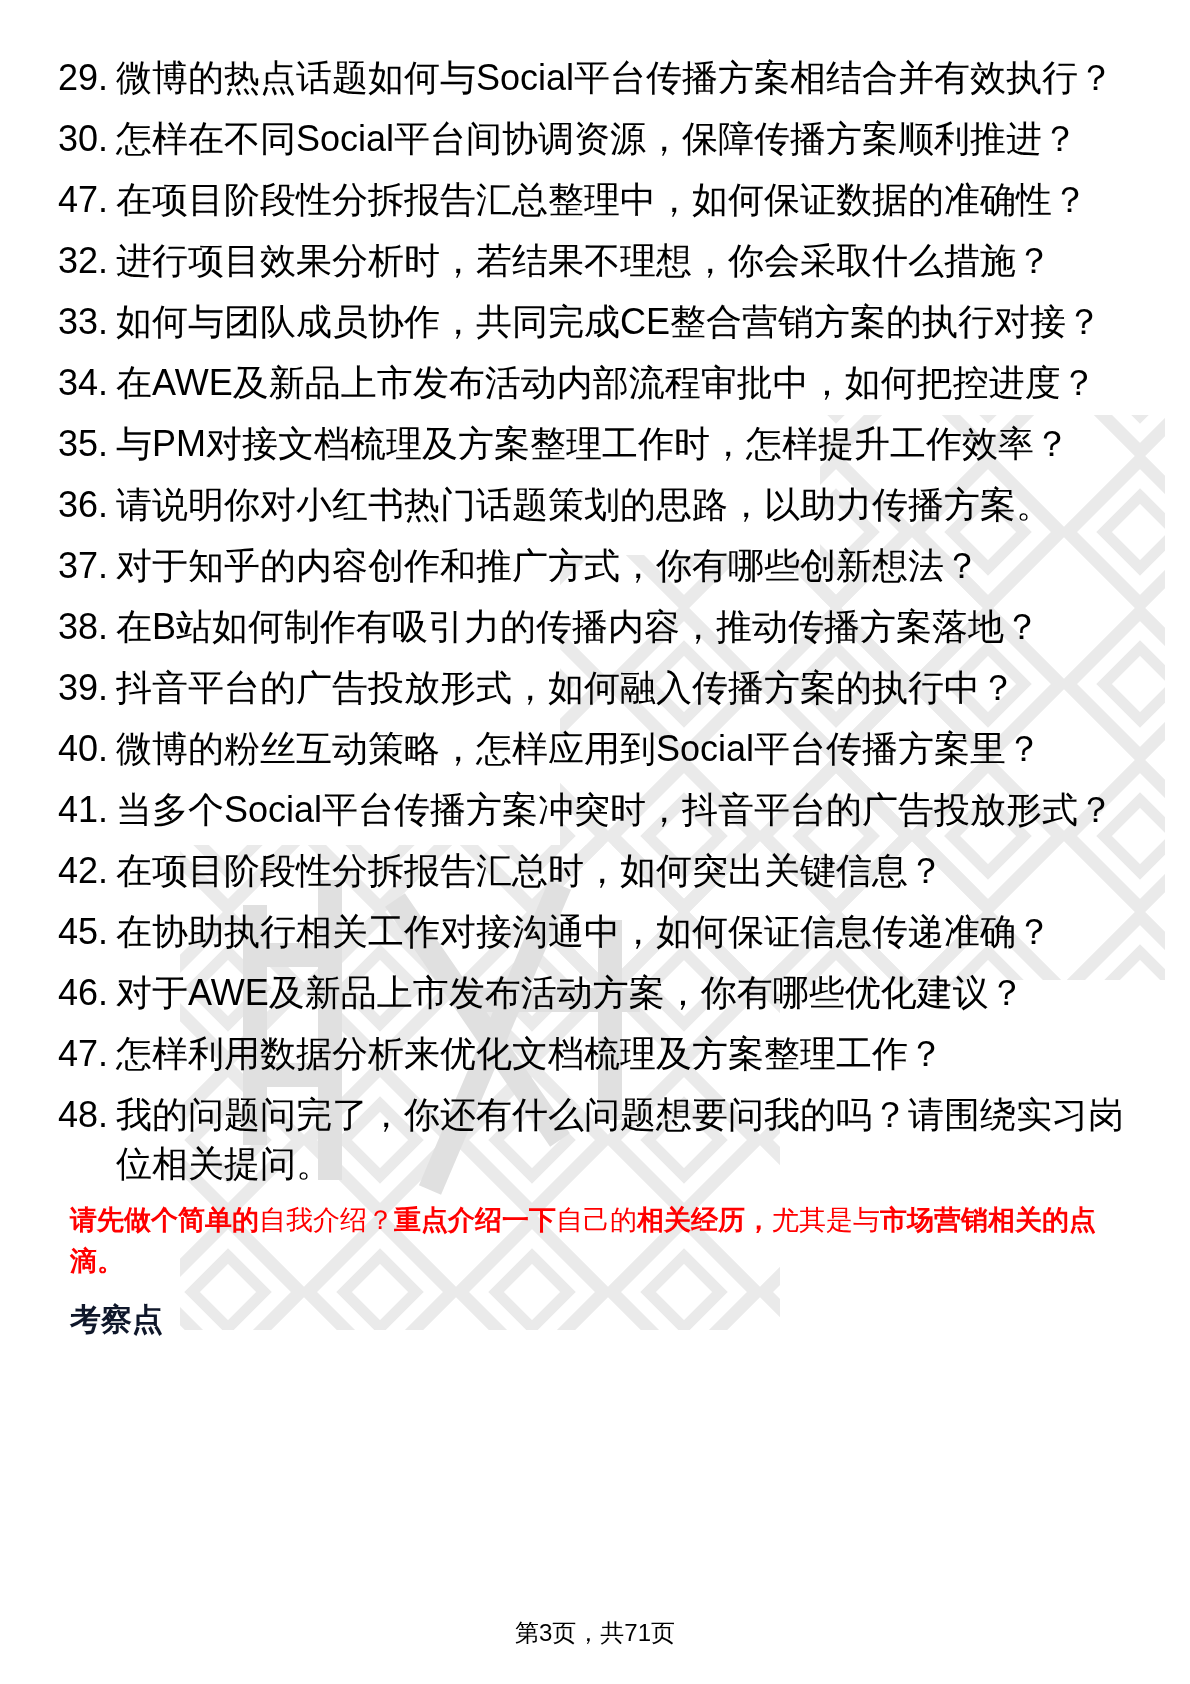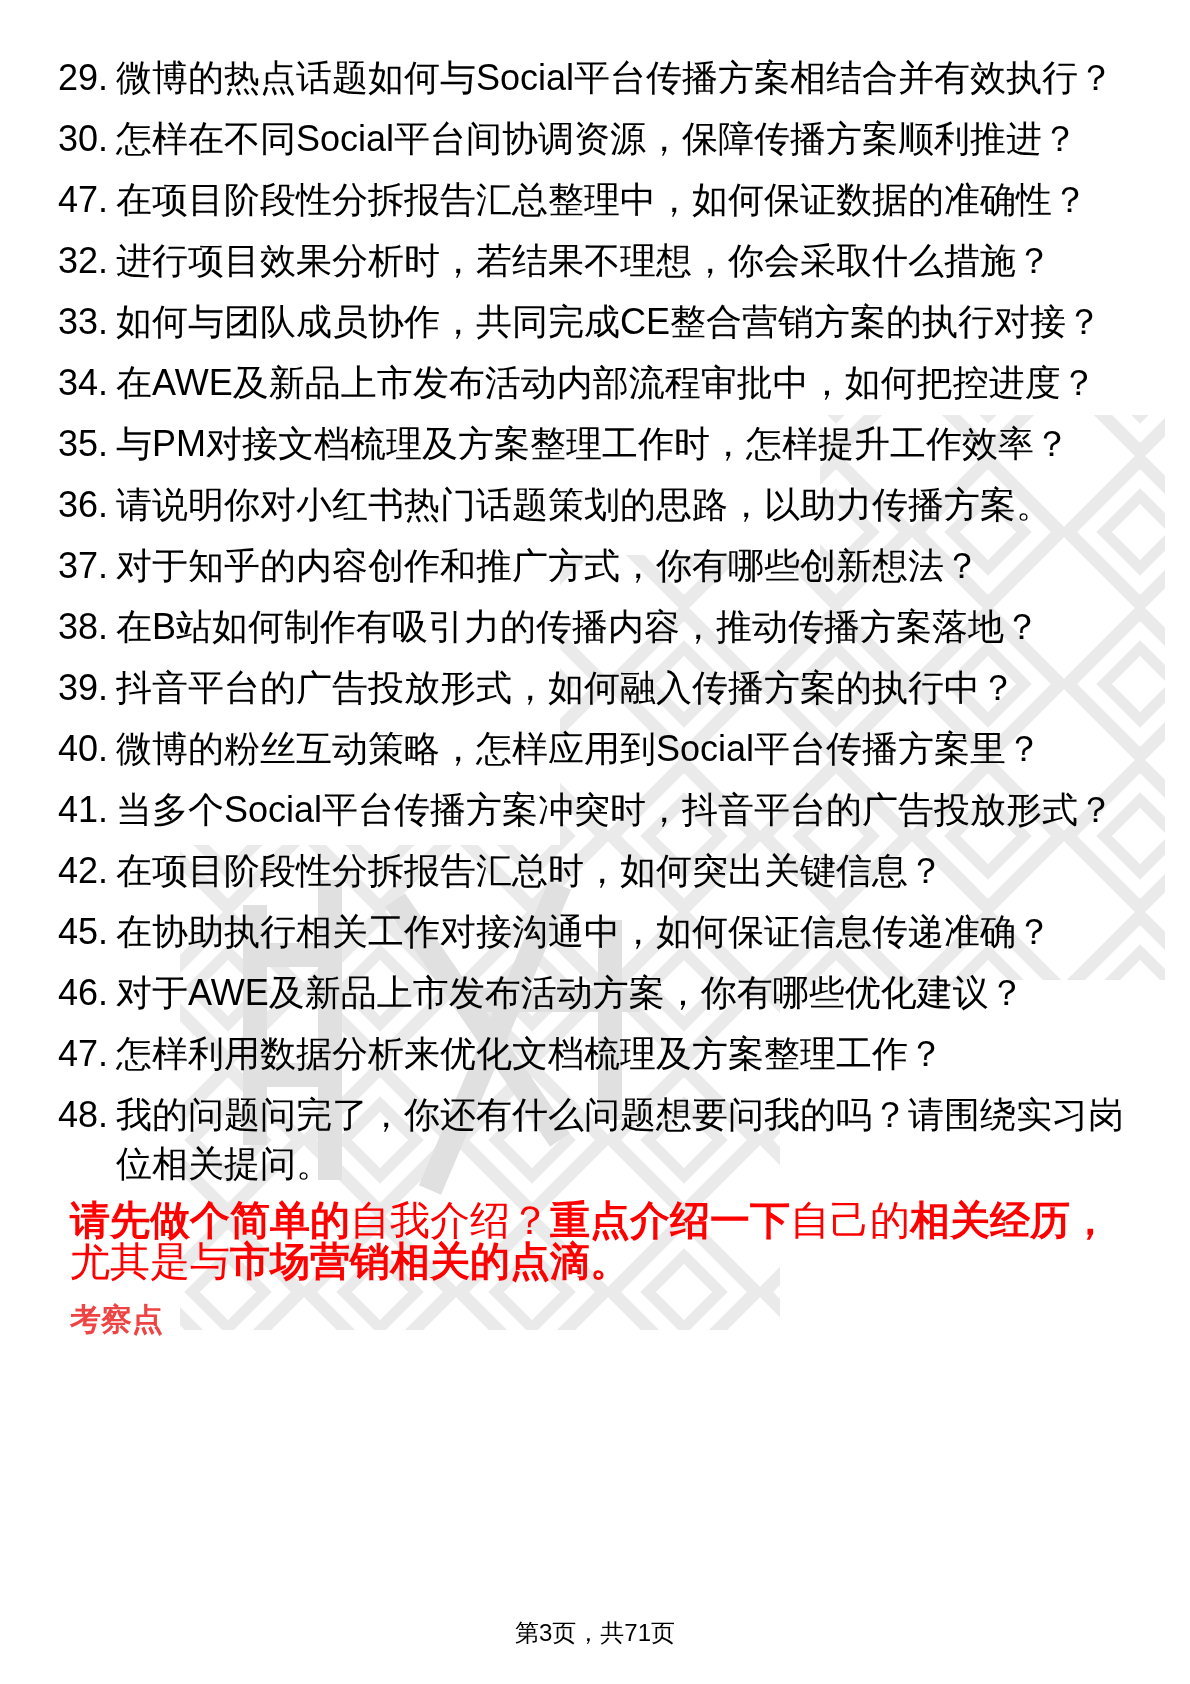--- a/index.html
+++ b/index.html
@@ -35,34 +35,34 @@
     width: 58px;
     flex: 0 0 58px;
   }
   .item .txt {
     flex: 1;
     max-width: 1022px;
   }
 
   .highlight {
     margin: 8px 28px 0 70px;
-    font-size: 40px;
+    font-size: 27px;
     line-height: 41px;
     color: #ff0000;
     max-width: 1066px;
     font-weight: bold;
   }
   .highlight .seg-regular { font-weight: normal; }
   .highlight .seg-bold { font-weight: bold; }
 
   .section-label {
     margin: 18px 28px 0 70px;
     font-size: 31px;
     line-height: 40px;
-    color: #ef4444;
+    color: #0f172a;
     font-weight: bold;
   }
 
   .footer {
     position: absolute;
     left: 0; right: 0;
     top: 1618px;
     text-align: center;
     font-size: 24px;
     line-height: 30px;

